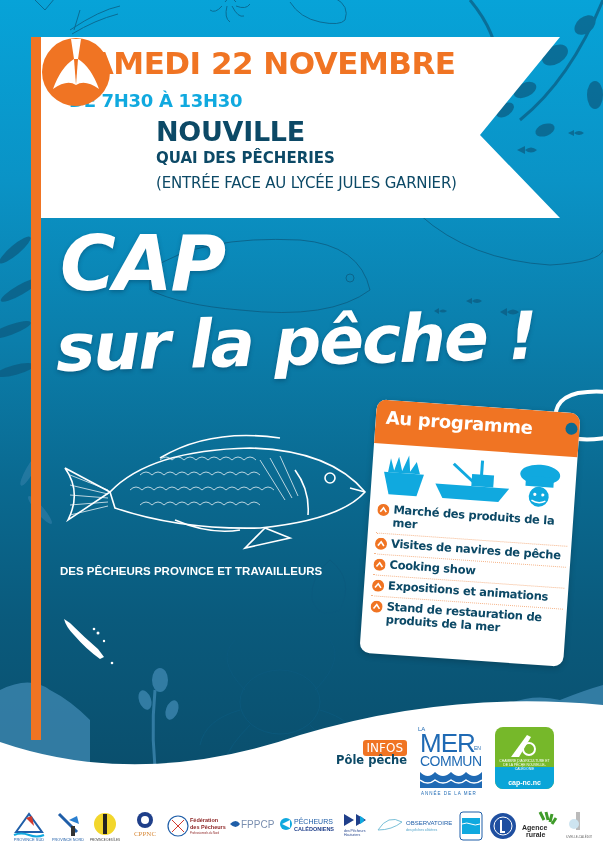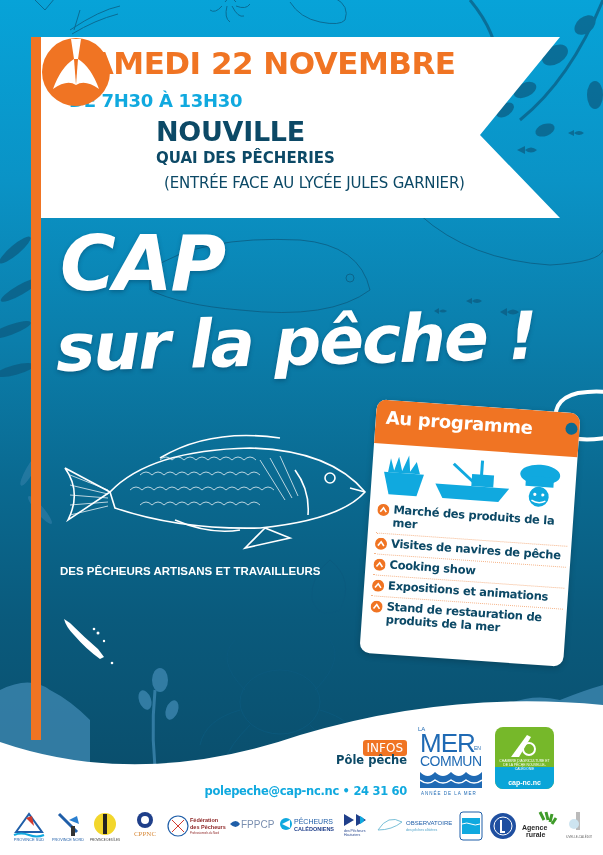--- a/index.html
+++ b/index.html
@@ -17,21 +17,21 @@
 
   .orange-strip { position: absolute; left: 31px; top: 37px; width: 10px; height: 703px; background: #f07423; }
 
   .banner { position: absolute; left: 41px; top: 37px; width: 520px; height: 181px; }
   .banner svg { position: absolute; left: 0; top: 0; }
   .banner-date { position: absolute; left: 27px; top: 8px; font-family: "DejaVu Sans", sans-serif; font-weight: bold; font-size: 31px; color: #f07423; letter-spacing: -0.5px; white-space: nowrap; }
   .banner-time { position: absolute; left: 28px; top: 53px; font-family: "DejaVu Sans", sans-serif; font-weight: bold; font-size: 18px; color: #10a9df; white-space: nowrap; letter-spacing: -0.3px; }
   .banner-logo { position: absolute; left: 29px; top: 89px; width: 70px; height: 70px; }
   .banner-city { position: absolute; left: 115px; top: 79px; font-family: "DejaVu Sans", sans-serif; font-weight: bold; font-size: 27px; color: #0c4966; letter-spacing: -0.3px; white-space: nowrap; }
   .banner-place { position: absolute; left: 115px; top: 112px; font-family: "DejaVu Sans", sans-serif; font-weight: bold; font-size: 15px; color: #0c4966; white-space: nowrap; }
-  .banner-entry { position: absolute; left: 115px; top: 137px; font-family: "DejaVu Sans", sans-serif; font-size: 15px; color: #0c4966; white-space: nowrap; letter-spacing: -0.2px; margin-left: 8px; }
+  .banner-entry { position: absolute; left: 115px; top: 137px; font-family: "DejaVu Sans", sans-serif; font-size: 15px; color: #0c4966; white-space: nowrap; letter-spacing: -0.2px; }
 
   .title-cap { position: absolute; left: 60px; top: 222px; font-family: "DejaVu Sans", sans-serif; font-weight: bold; font-style: italic; font-size: 76px; line-height: 84px; color: #ffffff; letter-spacing: -2px; text-shadow: 0 2px 4px rgba(0,40,70,0.35); white-space: nowrap; }
   .title-sub { position: absolute; left: 56px; top: 307px; font-family: "DejaVu Sans", sans-serif; font-weight: bold; font-style: italic; font-size: 66px; line-height: 84px; color: #ffffff; letter-spacing: -2px; text-shadow: 0 2px 4px rgba(0,40,70,0.35); white-space: nowrap; transform: rotate(-1.5deg); transform-origin: left center; }
 
   .context { position: absolute; left: 60px; top: 564px; font-family: "Liberation Sans", sans-serif; font-weight: bold; font-size: 11.5px; line-height: 15px; color: #ffffff; width: 320px; }
   .context span { display: block; white-space: nowrap; }
 
   .nc-map { position: absolute; left: 60px; top: 615px; width: 70px; height: 50px; }
 
   .big-fish { position: absolute; left: 60px; top: 420px; width: 310px; height: 130px; }
@@ -172,21 +172,21 @@
       <path d="M70 70 q6 -6 12 0 q6 -6 12 0 q6 -6 12 0 q6 -6 12 0 q6 -6 12 0 q6 -6 12 0 q6 -6 12 0 q6 -6 12 0 q6 -6 12 0 q6 -6 12 0 q6 -6 12 0 q6 -6 12 0"></path>
       <path d="M80 55 q6 -6 12 0 q6 -6 12 0 q6 -6 12 0 q6 -6 12 0 q6 -6 12 0 q6 -6 12 0 q6 -6 12 0 q6 -6 12 0 q6 -6 12 0 q6 -6 12 0"></path>
       <path d="M80 85 q6 -6 12 0 q6 -6 12 0 q6 -6 12 0 q6 -6 12 0 q6 -6 12 0 q6 -6 12 0 q6 -6 12 0 q6 -6 12 0 q6 -6 12 0 q6 -6 12 0"></path>
       <path d="M100 40 q6 -6 12 0 q6 -6 12 0 q6 -6 12 0 q6 -6 12 0 q6 -6 12 0 q6 -6 12 0 q6 -6 12 0 q6 -6 12 0"></path>
       <path d="M10 55 L48 70 M10 65 L48 74 M10 75 L48 78 M10 85 L48 82 M10 95 L48 86"></path>
       <path d="M200 40 L225 80 M210 38 L232 78 M220 36 L238 76"></path>
     </g>
   </svg>
 
   <div class="context">
-    <span>DES PÊCHEURS ARTISANS ET TRAVAILLEURS</span>
+    <span>DES PÊCHEURS PROVINCE ET TRAVAILLEURS</span>
   </div>
 
   <svg class="nc-map" viewBox="0 0 70 50">
     <path d="M4 4 L10 8 Q24 22 38 34 L44 42 L40 44 Q26 34 14 20 Q6 12 4 4 Z" fill="#ffffff"></path>
     <circle cx="34" cy="14" r="1.3" fill="#ffffff"></circle>
     <circle cx="38" cy="18" r="1.5" fill="#ffffff"></circle>
     <circle cx="44" cy="26" r="1.2" fill="#ffffff"></circle>
     <circle cx="52" cy="48" r="1.3" fill="#ffffff"></circle>
   </svg>
 
@@ -258,21 +258,20 @@
           <span>Stand de restauration de produits de la mer</span>
         </div>
       </div>
     </div>
   </div>
 
   <div class="infos">
     <span class="infos-badge">INFOS</span>
   </div>
   <div class="infos-line1">Pôle pêche</div>
-  <div class="infos-line3">polepeche@cap-nc.nc • 24 31 60</div>
 
   <div class="mer-logo">
     <div class="mer-la">LA</div>
     <div class="mer-big">MER</div>
     <div class="mer-en">EN</div>
     <div class="mer-commun">COMMUN</div>
     <svg class="mer-waves" viewBox="0 0 62 18">
       <path d="M0 2 Q8 10 15 2 Q23 10 31 2 Q39 10 46 2 Q54 10 62 2 L62 18 L0 18 Z" fill="#1f6ab4"></path>
       <path d="M0 10 Q8 16 15 10 Q23 16 31 10 Q39 16 46 10 Q54 16 62 10" fill="none" stroke="#ffffff" stroke-width="1.5"></path>
     </svg>

